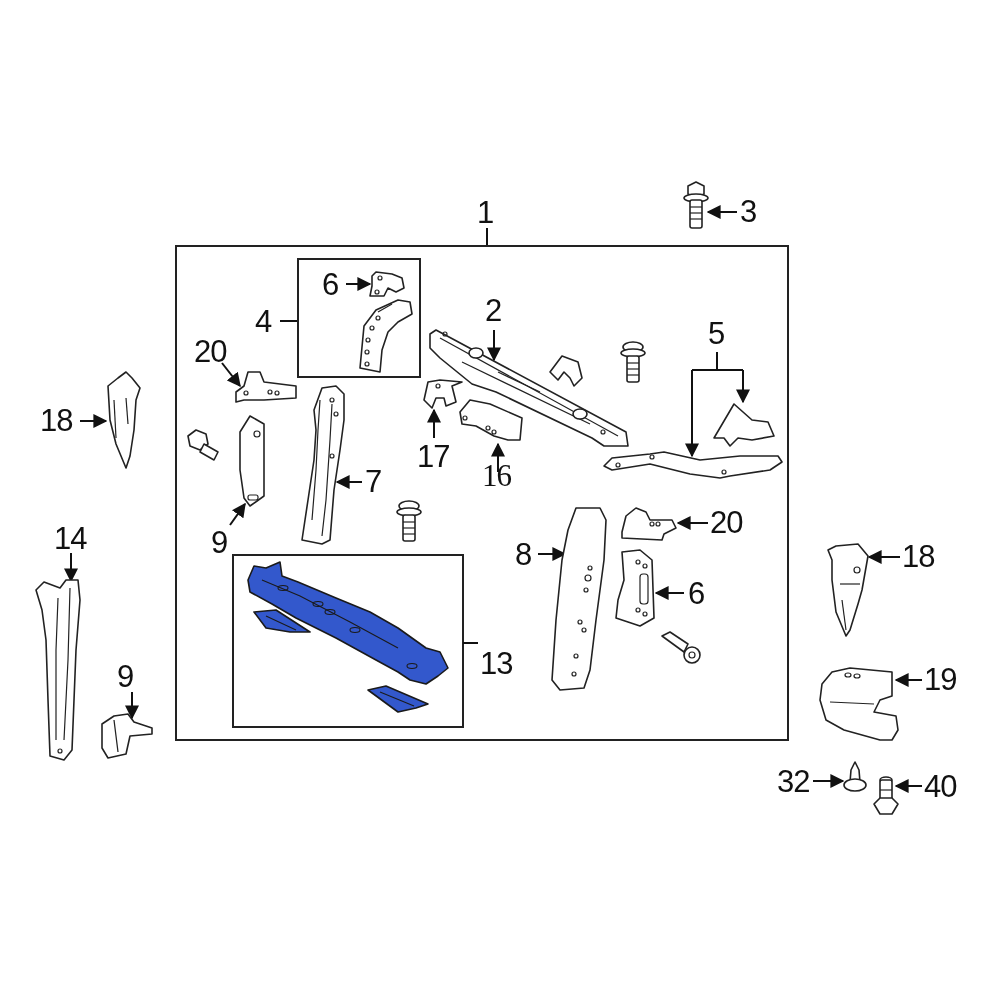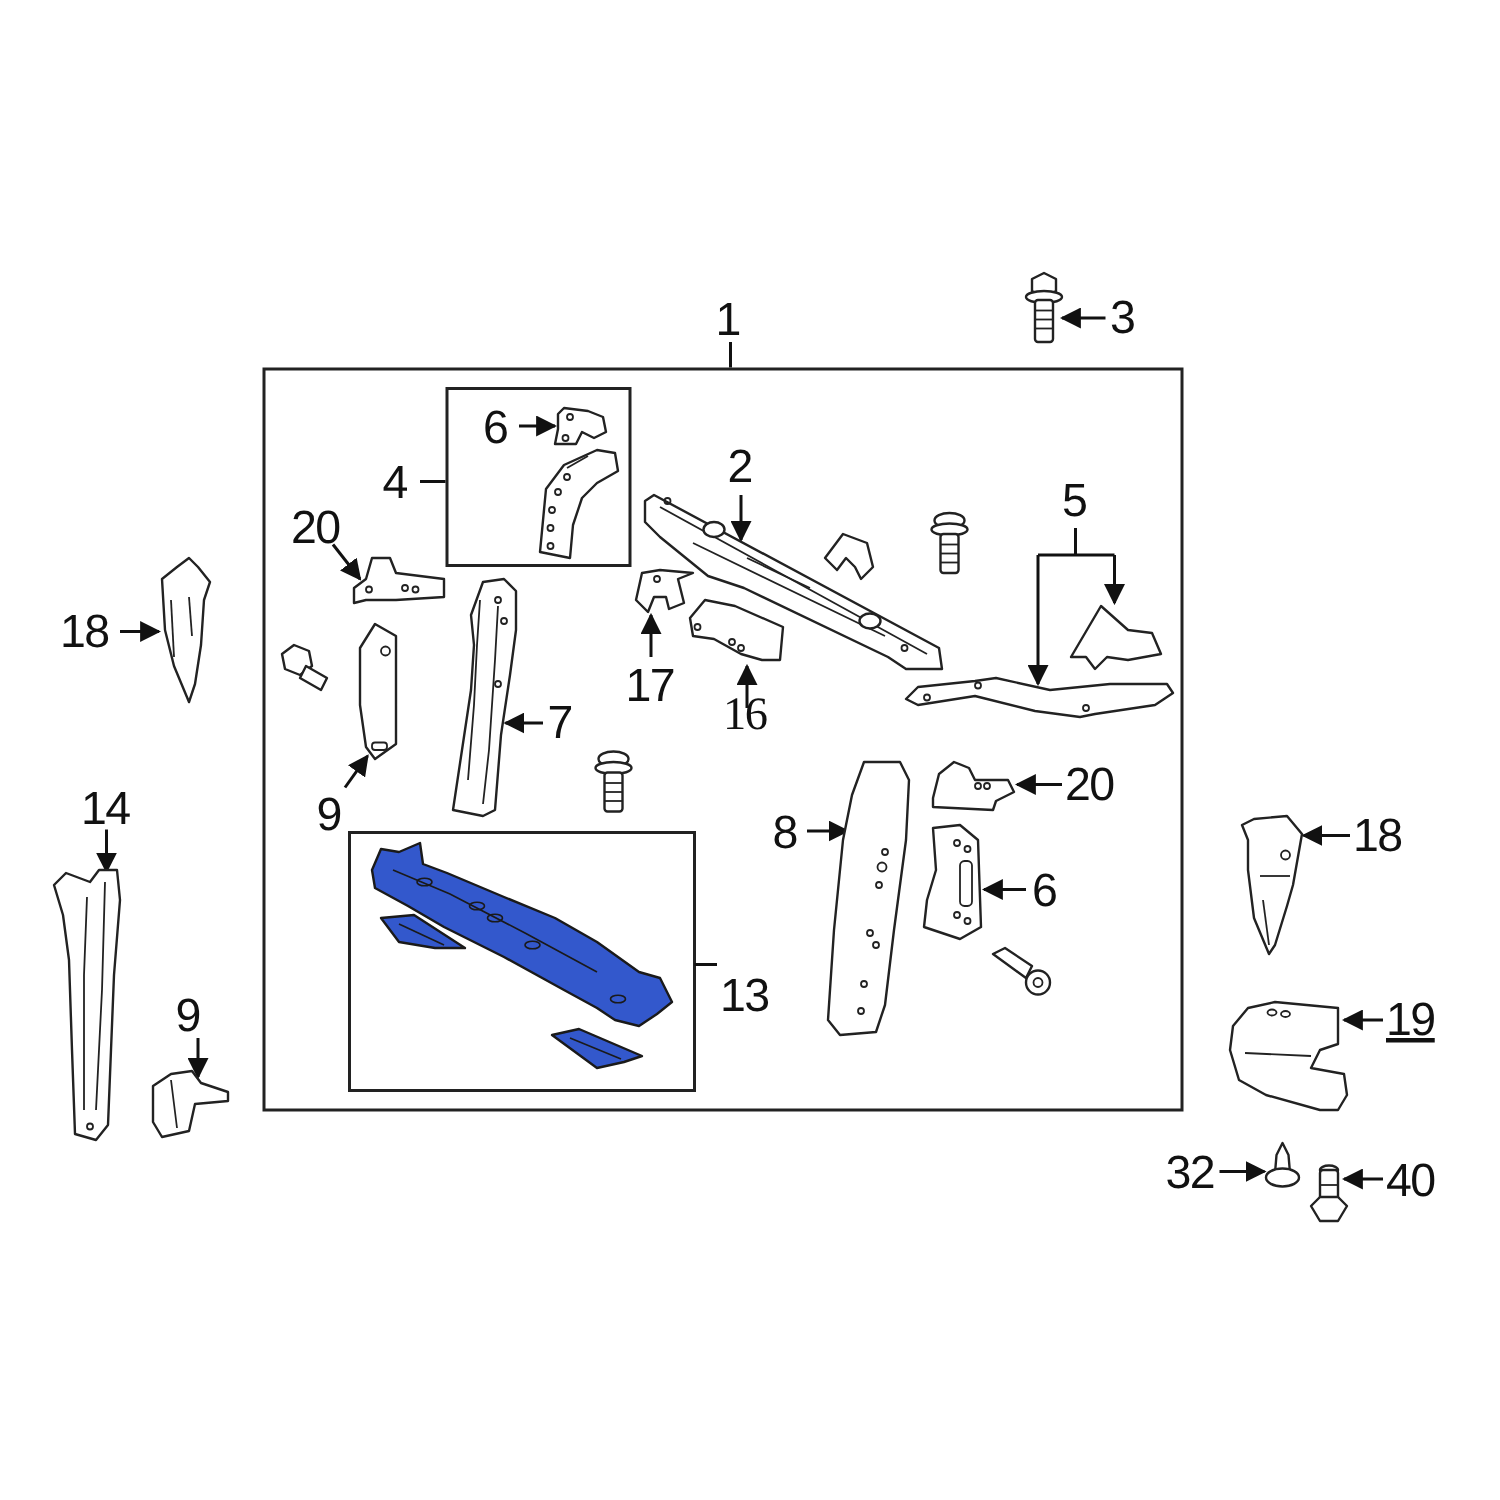--- a/index.html
+++ b/index.html
@@ -296,17 +296,17 @@
   <div class="lbl" style="left:688px;top:578px;">6</div>
   <div class="lbl" style="left:194px;top:336px;">20</div>
   <div class="lbl" style="left:710px;top:507px;">20</div>
   <div class="lbl" style="left:480px;top:648px;">13</div>
   <div class="lbl" style="left:54px;top:523px;">14</div>
   <div class="lbl" style="left:117px;top:661px;">9</div>
   <div class="lbl" style="left:482px;top:460px;font-family:Liberation Serif, serif;">16</div>
   <div class="lbl" style="left:417px;top:441px;">17</div>
   <div class="lbl" style="left:40px;top:405px;">18</div>
   <div class="lbl" style="left:902px;top:541px;">18</div>
-  <div class="lbl" style="left:924px;top:664px;text-decoration:underline;">19</div>
+  <div class="lbl" style="left:924px;top:664px;">19</div>
   <div class="lbl" style="left:924px;top:771px;">40</div>
   <div class="lbl" style="left:777px;top:766px;">32</div>
 
 </div>
 
 </body></html>

